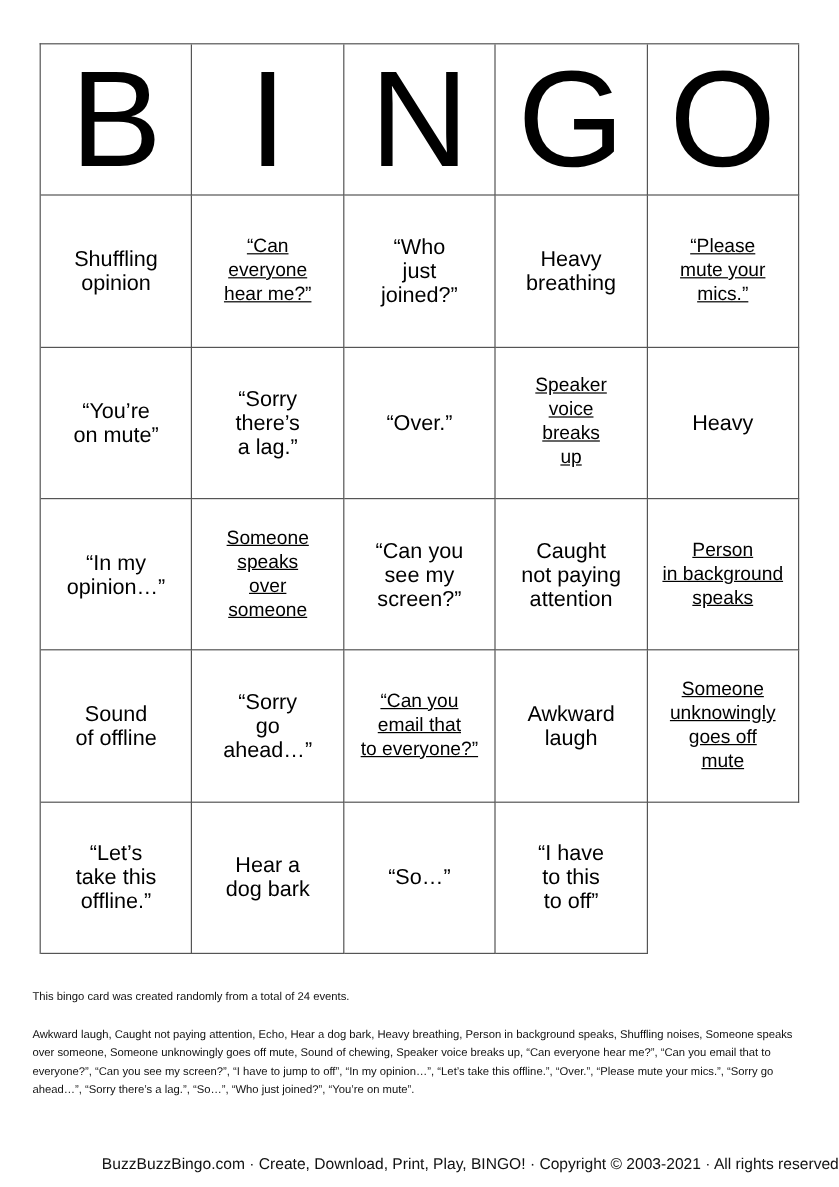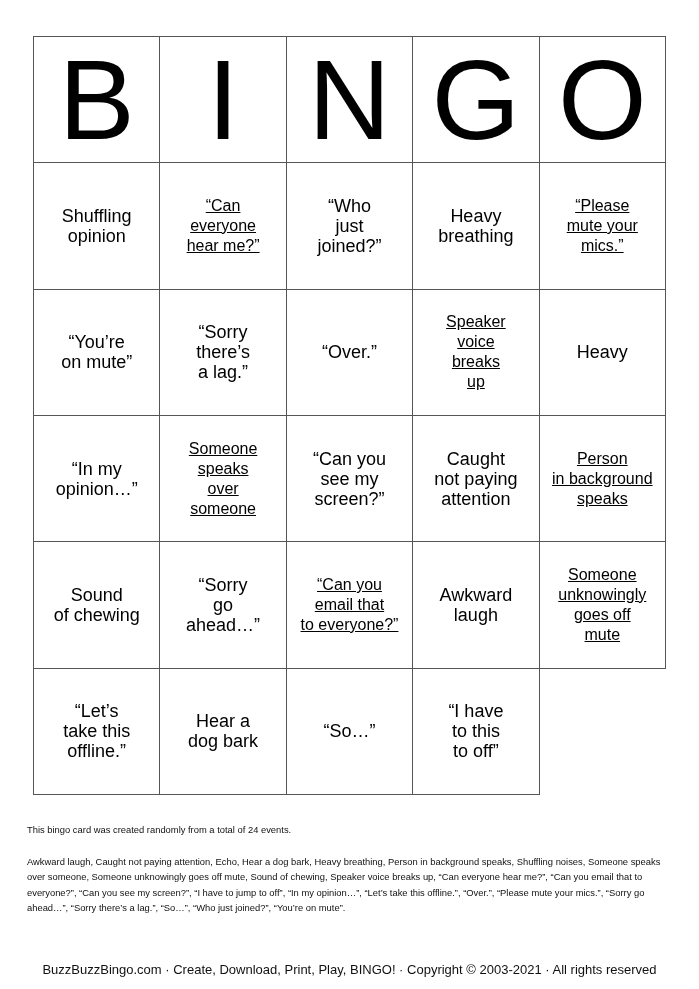--- a/index.html
+++ b/index.html
@@ -61,21 +61,21 @@
       font-size: 9.4px;
       line-height: 15.5px;
       color: #111;
     }
     .info p { margin: 16px; }
     .footer {
       position: absolute;
       left: 0;
       width: 699px;
       top: 962px;
-      text-align: center;
+      text-align: right;
       font-size: 13px;
       color: #111;
     }
   </style>
 </head>
 <body>
 
 <div class="card">
 
   <div class="cell header-cell">B</div>
@@ -120,21 +120,21 @@
 see my
 screen?”</div>
   <div class="cell sq">Caught
 not paying
 attention</div>
 
   <div class="cell sq sm">Person
 in background
 speaks</div>
   <div class="cell sq">Sound
-of chewing</div>
+of offline</div>
   <div class="cell sq">“Sorry
 go
 ahead…”</div>
   <div class="cell sq sm">“Can you
 email that
 to everyone?”</div>
   <div class="cell sq">Awkward
 laugh</div>
 
   <div class="cell sq sm">Someone

